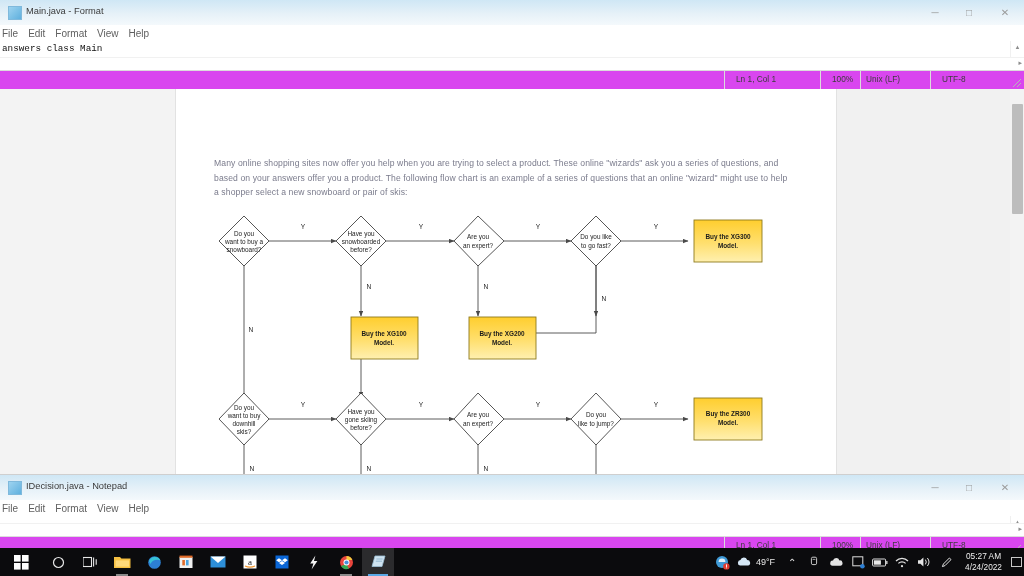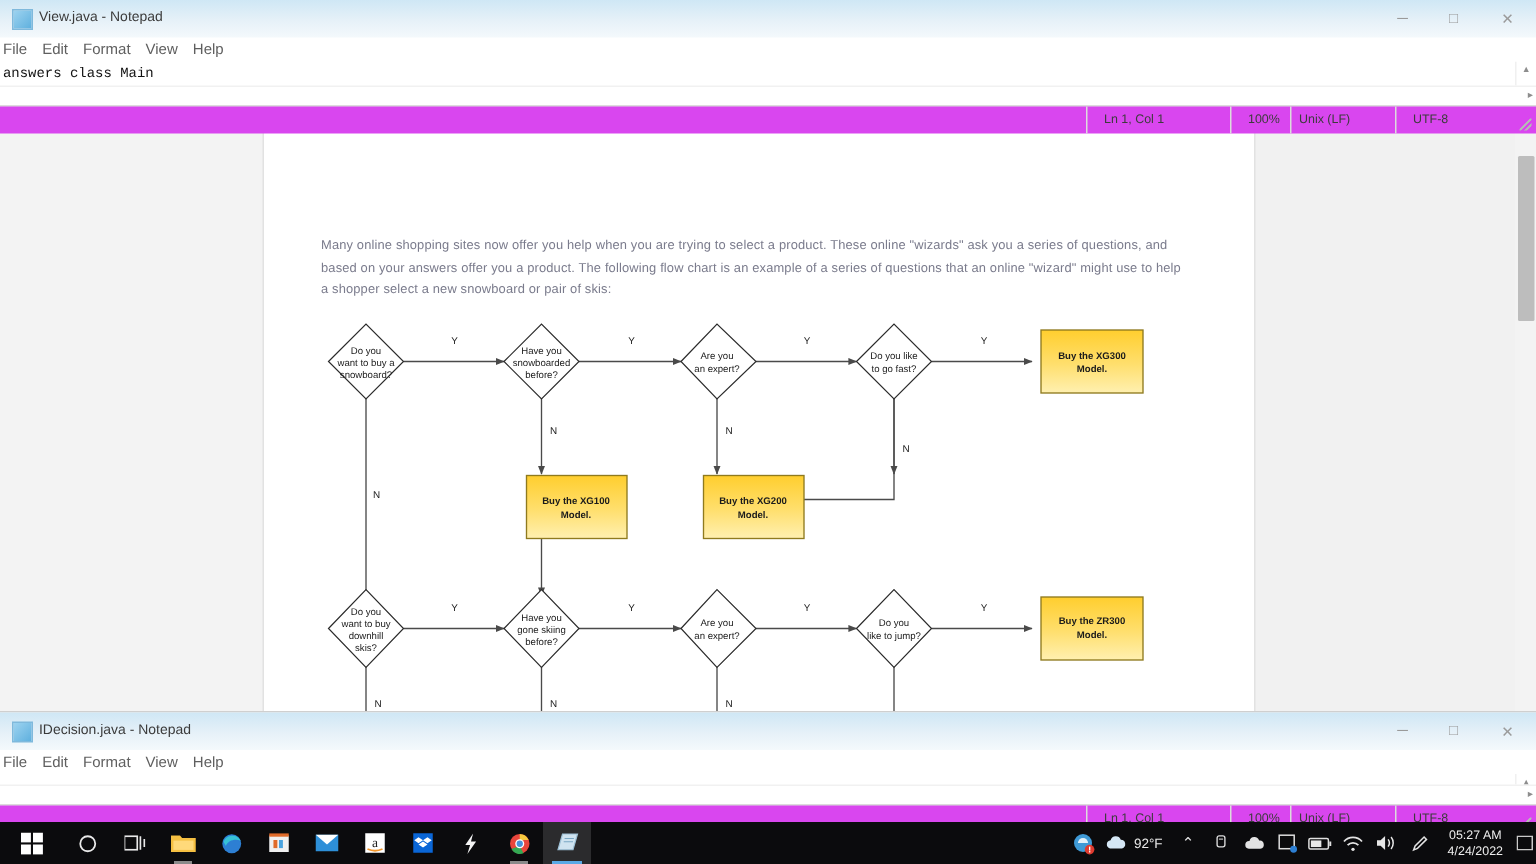--- a/index.html
+++ b/index.html
@@ -236,21 +236,21 @@
   </div>
 
   <div id="doc-scrollbar">
     <div id="doc-scroll-thumb"></div>
   </div>
 </div>
 
 <div class="notepad" id="np-top" style="left:0;top:0;width:1024px;height:82px;">
   <div class="np-title">
     <div class="np-icon"></div>
-    <div class="np-name">View.java - Notepad</div>
+    <div class="np-name">Main.java - Format</div>
     <div class="np-ctrls">
       <div class="np-ctrl">─</div>
       <div class="np-ctrl">□</div>
       <div class="np-ctrl close">✕</div>
     </div>
   </div>
   <div class="np-menu">
     <span>File</span>
     <span>Edit</span>
     <span>Format</span>
@@ -413,21 +413,21 @@
           <rect x="11" y="9.4" width="0.9" height="2.6" fill="#fff"></rect>
           <rect x="11" y="12.4" width="0.9" height="0.9" fill="#fff"></rect>
         </svg>
     </div>
     <div id="weather">
       <span>
         <svg width="16" height="11" viewBox="0 0 16 11">
             <path d="M4,9.6 A2.8,2.8 0 0 1 4.4,4.1 A3.6,3.6 0 0 1 11.2,3.9 A2.9,2.9 0 0 1 12,9.6 z" fill="#d5e7f5"></path>
           </svg>
       </span>
-      <span>92°F</span>
+      <span>49°F</span>
     </div>
     <div class="tray-ico">⌃</div>
     <div class="tray-ico">
       <svg width="12" height="12" viewBox="0 0 12 12">
           <rect x="3.4" y="1.2" width="5.2" height="7.4" rx="1.4" fill="none" stroke="#dedede" stroke-width=".9"></rect>
           <line x1="4.6" y1="3.4" x2="7.4" y2="3.4" stroke="#dedede" stroke-width=".7"></line>
         </svg>
     </div>
     <div class="tray-ico">
       <svg width="15" height="10" viewBox="0 0 15 10">

